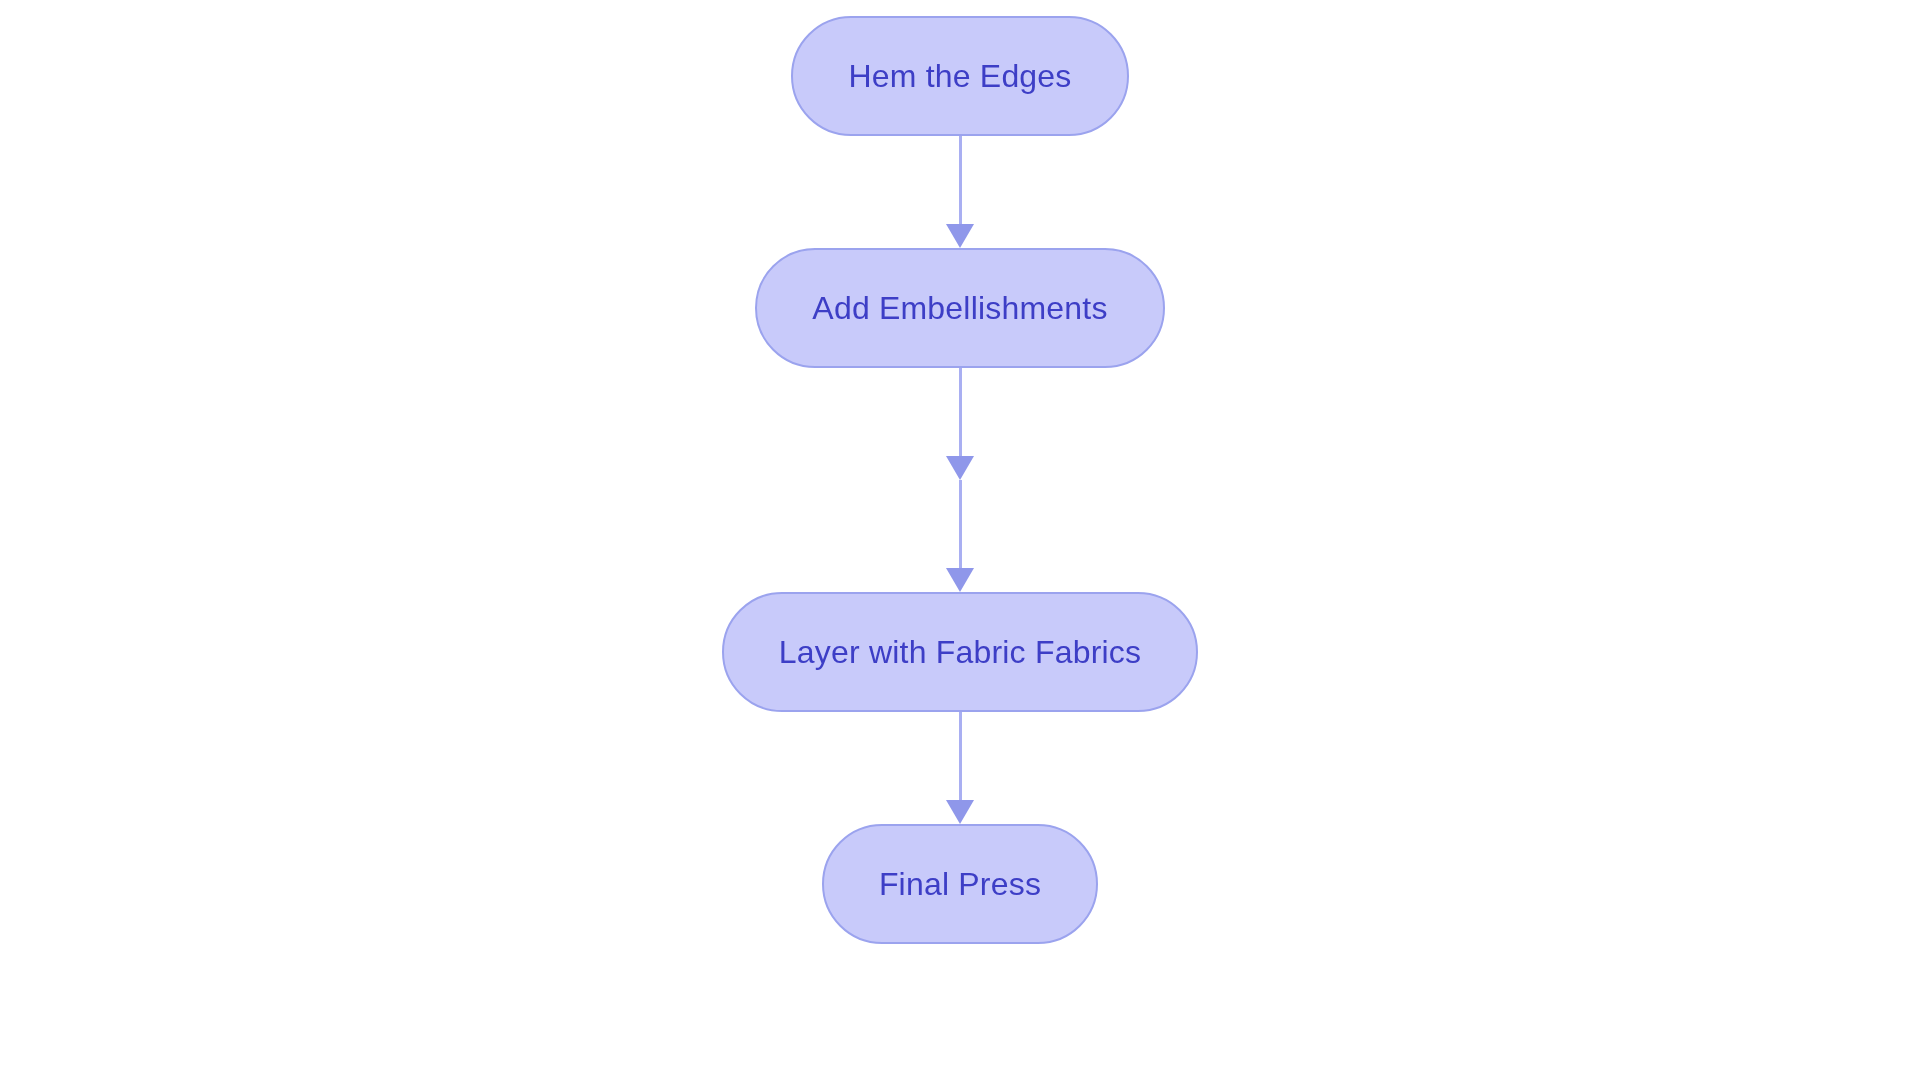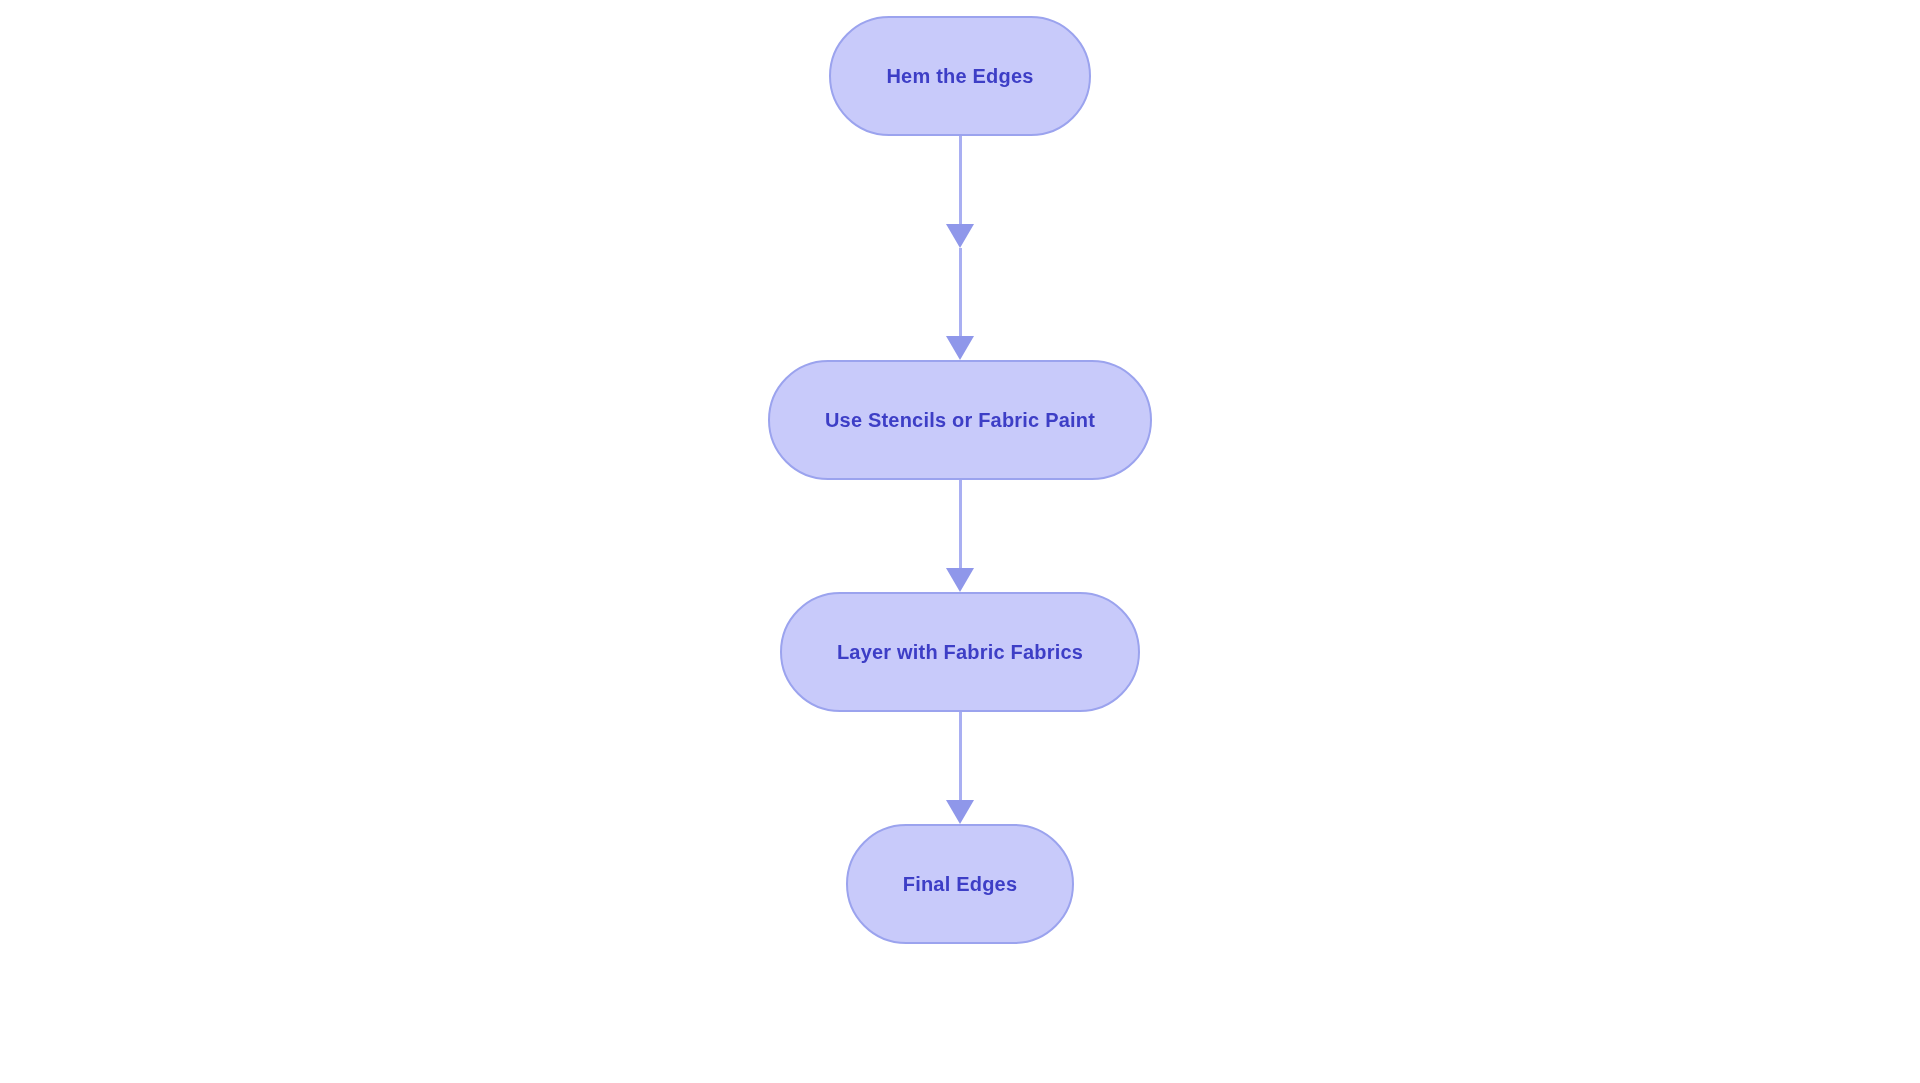--- a/index.html
+++ b/index.html
@@ -32,25 +32,24 @@
     padding: 0 55px;
     display: flex;
     align-items: center;
     justify-content: center;
     background: var(--node-fill, #c8cafa);
     border: 2px solid var(--node-border, #9ba3ee);
     border-radius: 60px;
   }
 
   .node .node-label {
-    font-size: 20px;
+    font-size: 32px;
     letter-spacing: 0.2px;
     color: var(--node-text, #3d3ec6);
     white-space: nowrap;
-    font-weight: bold;
   }
 
   .arrow {
     height: 112px;
     width: 30px;
     display: flex;
     flex-direction: column;
     align-items: center;
   }
 
@@ -76,42 +75,42 @@
 
     <div class="node">
       <span class="node-label">Hem the Edges</span>
     </div>
 
     <div class="arrow">
       <div class="line"></div>
       <div class="head"></div>
     </div>
 
+    <div class="node">
+      <span class="node-label">Add Embellishments</span>
+    </div>
 
     <div class="arrow">
       <div class="line"></div>
       <div class="head"></div>
     </div>
 
-    <div class="node">
-      <span class="node-label">Use Stencils or Fabric Paint</span>
-    </div>
 
     <div class="arrow">
       <div class="line"></div>
       <div class="head"></div>
     </div>
 
     <div class="node">
       <span class="node-label">Layer with Fabric Fabrics</span>
     </div>
 
     <div class="arrow">
       <div class="line"></div>
       <div class="head"></div>
     </div>
 
     <div class="node">
-      <span class="node-label">Final Edges</span>
+      <span class="node-label">Final Press</span>
     </div>
 
   </div>
 </div>
 
 </body></html>

